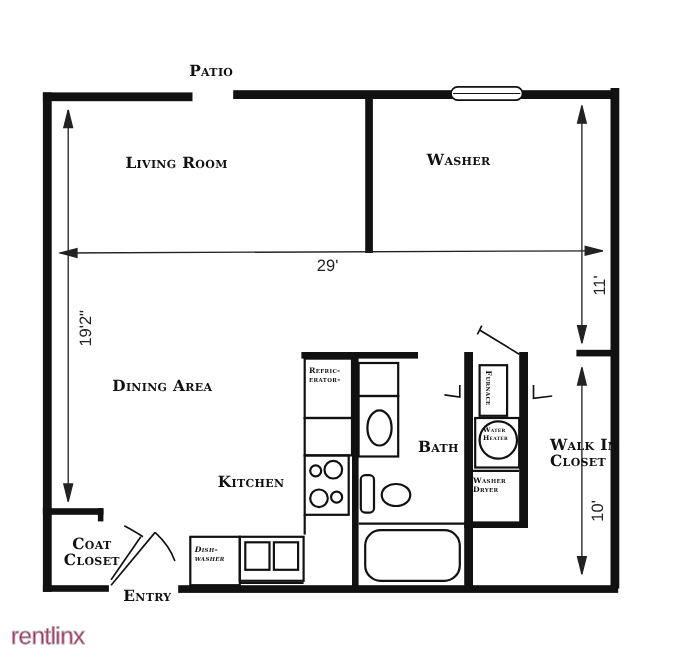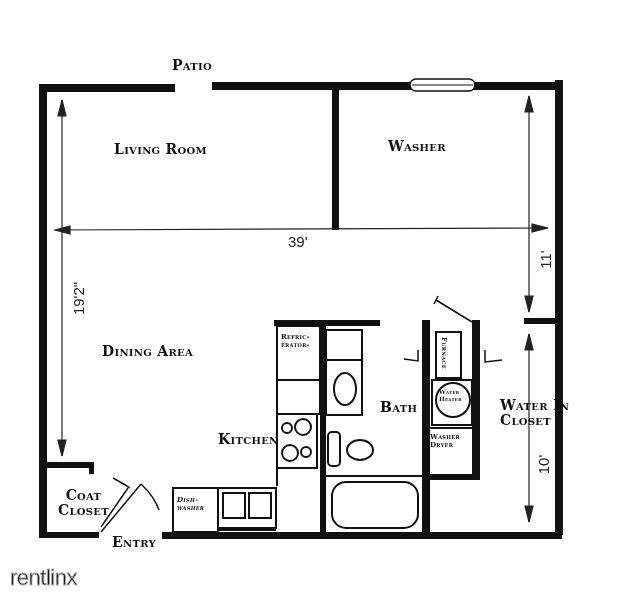--- a/index.html
+++ b/index.html
@@ -2,21 +2,21 @@
 <html><head>
 <meta charset="utf-8">
 <style>
   html, body { margin:0; padding:0; background:#ffffff; }
   body { width:623px; height:600px; position:relative; overflow:hidden; font-family:"DejaVu Sans", sans-serif; }
   svg { position:absolute; left:0; top:0; }
   .lbl { position:absolute; font-family:"DejaVu Serif", serif; font-weight:bold; font-size:14px; color:#111; letter-spacing:0.3px; font-variant:small-caps; white-space:nowrap; line-height:1.1; }
   .lbl.small { font-size:7px; }
   .dim { position:absolute; font-family:"Liberation Sans", sans-serif; font-size:15px; color:#222; white-space:nowrap; }
   .dim.rot { transform:rotate(-90deg); transform-origin:center center; }
-  .wm { position:absolute; left:10px; top:565px; font-family:"Liberation Sans", sans-serif; font-size:22px; color:#0f172a; -webkit-text-stroke:0.8px #aaa; letter-spacing:-0.5px; }
+  .wm { position:absolute; left:10px; top:565px; font-family:"Liberation Sans", sans-serif; font-size:22px; color:#be185d; -webkit-text-stroke:0.8px #aaa; letter-spacing:-0.5px; }
 </style>
 </head>
 <body>
 
 <svg width="623" height="600" viewBox="0 0 623 600">
   <g fill="#111">
 
     <rect x="39" y="84" width="136" height="8"></rect>
 
     <rect x="212" y="82" width="350" height="8"></rect>
@@ -104,24 +104,24 @@
     <path d="M113,478 Q124,484 130,488"></path>
     <line x1="101" y1="532" x2="141" y2="484"></line>
     <path d="M141,484 Q154,496 159,510"></path>
   </g>
 </svg>
 
 <div class="lbl" style="left:172px;top:58px;">Patio</div>
 <div class="lbl" style="left:114px;top:142px;">Living Room</div>
 <div class="lbl" style="left:388px;top:139px;">Washer</div>
 <div class="lbl" style="left:78px;top:344px;margin-left:24px;">Dining Area</div>
-<div class="lbl" style="left:198px;top:432px;margin-left:20px;">Kitchen</div>
+<div class="lbl" style="left:198px;top:432px;">Kitchen</div>
 <div class="lbl" style="left:380px;top:400px;">Bath</div>
 <div class="lbl" style="left:500px;top:398px;">
-  <div>Water In</div>
+  <div>Walk In</div>
   <div>Closet</div>
 </div>
 <div class="lbl" style="left:58px;top:488px;text-align:center;">
   <div>Coat</div>
   <div>Closet</div>
 </div>
 <div class="lbl" style="left:112px;top:535px;text-align:center;">Entry</div>
 
 <div class="lbl small" style="left:281px;top:333px;">
   <div>Refric-</div>
@@ -134,18 +134,18 @@
 <div class="lbl small" style="left:428px;top:349px;transform:rotate(90deg);">Furnace</div>
 <div class="lbl small" style="left:439px;top:389px;font-size:6px;">
   <div>Water</div>
   <div>Heater</div>
 </div>
 <div class="lbl small" style="left:430px;top:433px;">
   <div>Washer</div>
   <div>Dryer</div>
 </div>
 
-<div class="dim" style="left:288px;top:233px;">39'</div>
+<div class="dim" style="left:288px;top:233px;">29'</div>
 <div class="dim rot" style="left:62px;top:290px;">19'2"</div>
 <div class="dim rot" style="left:536px;top:251px;">11'</div>
 <div class="dim rot" style="left:534px;top:456px;">10'</div>
 
 <div class="wm">rentlinx</div>
 
 </body></html>

